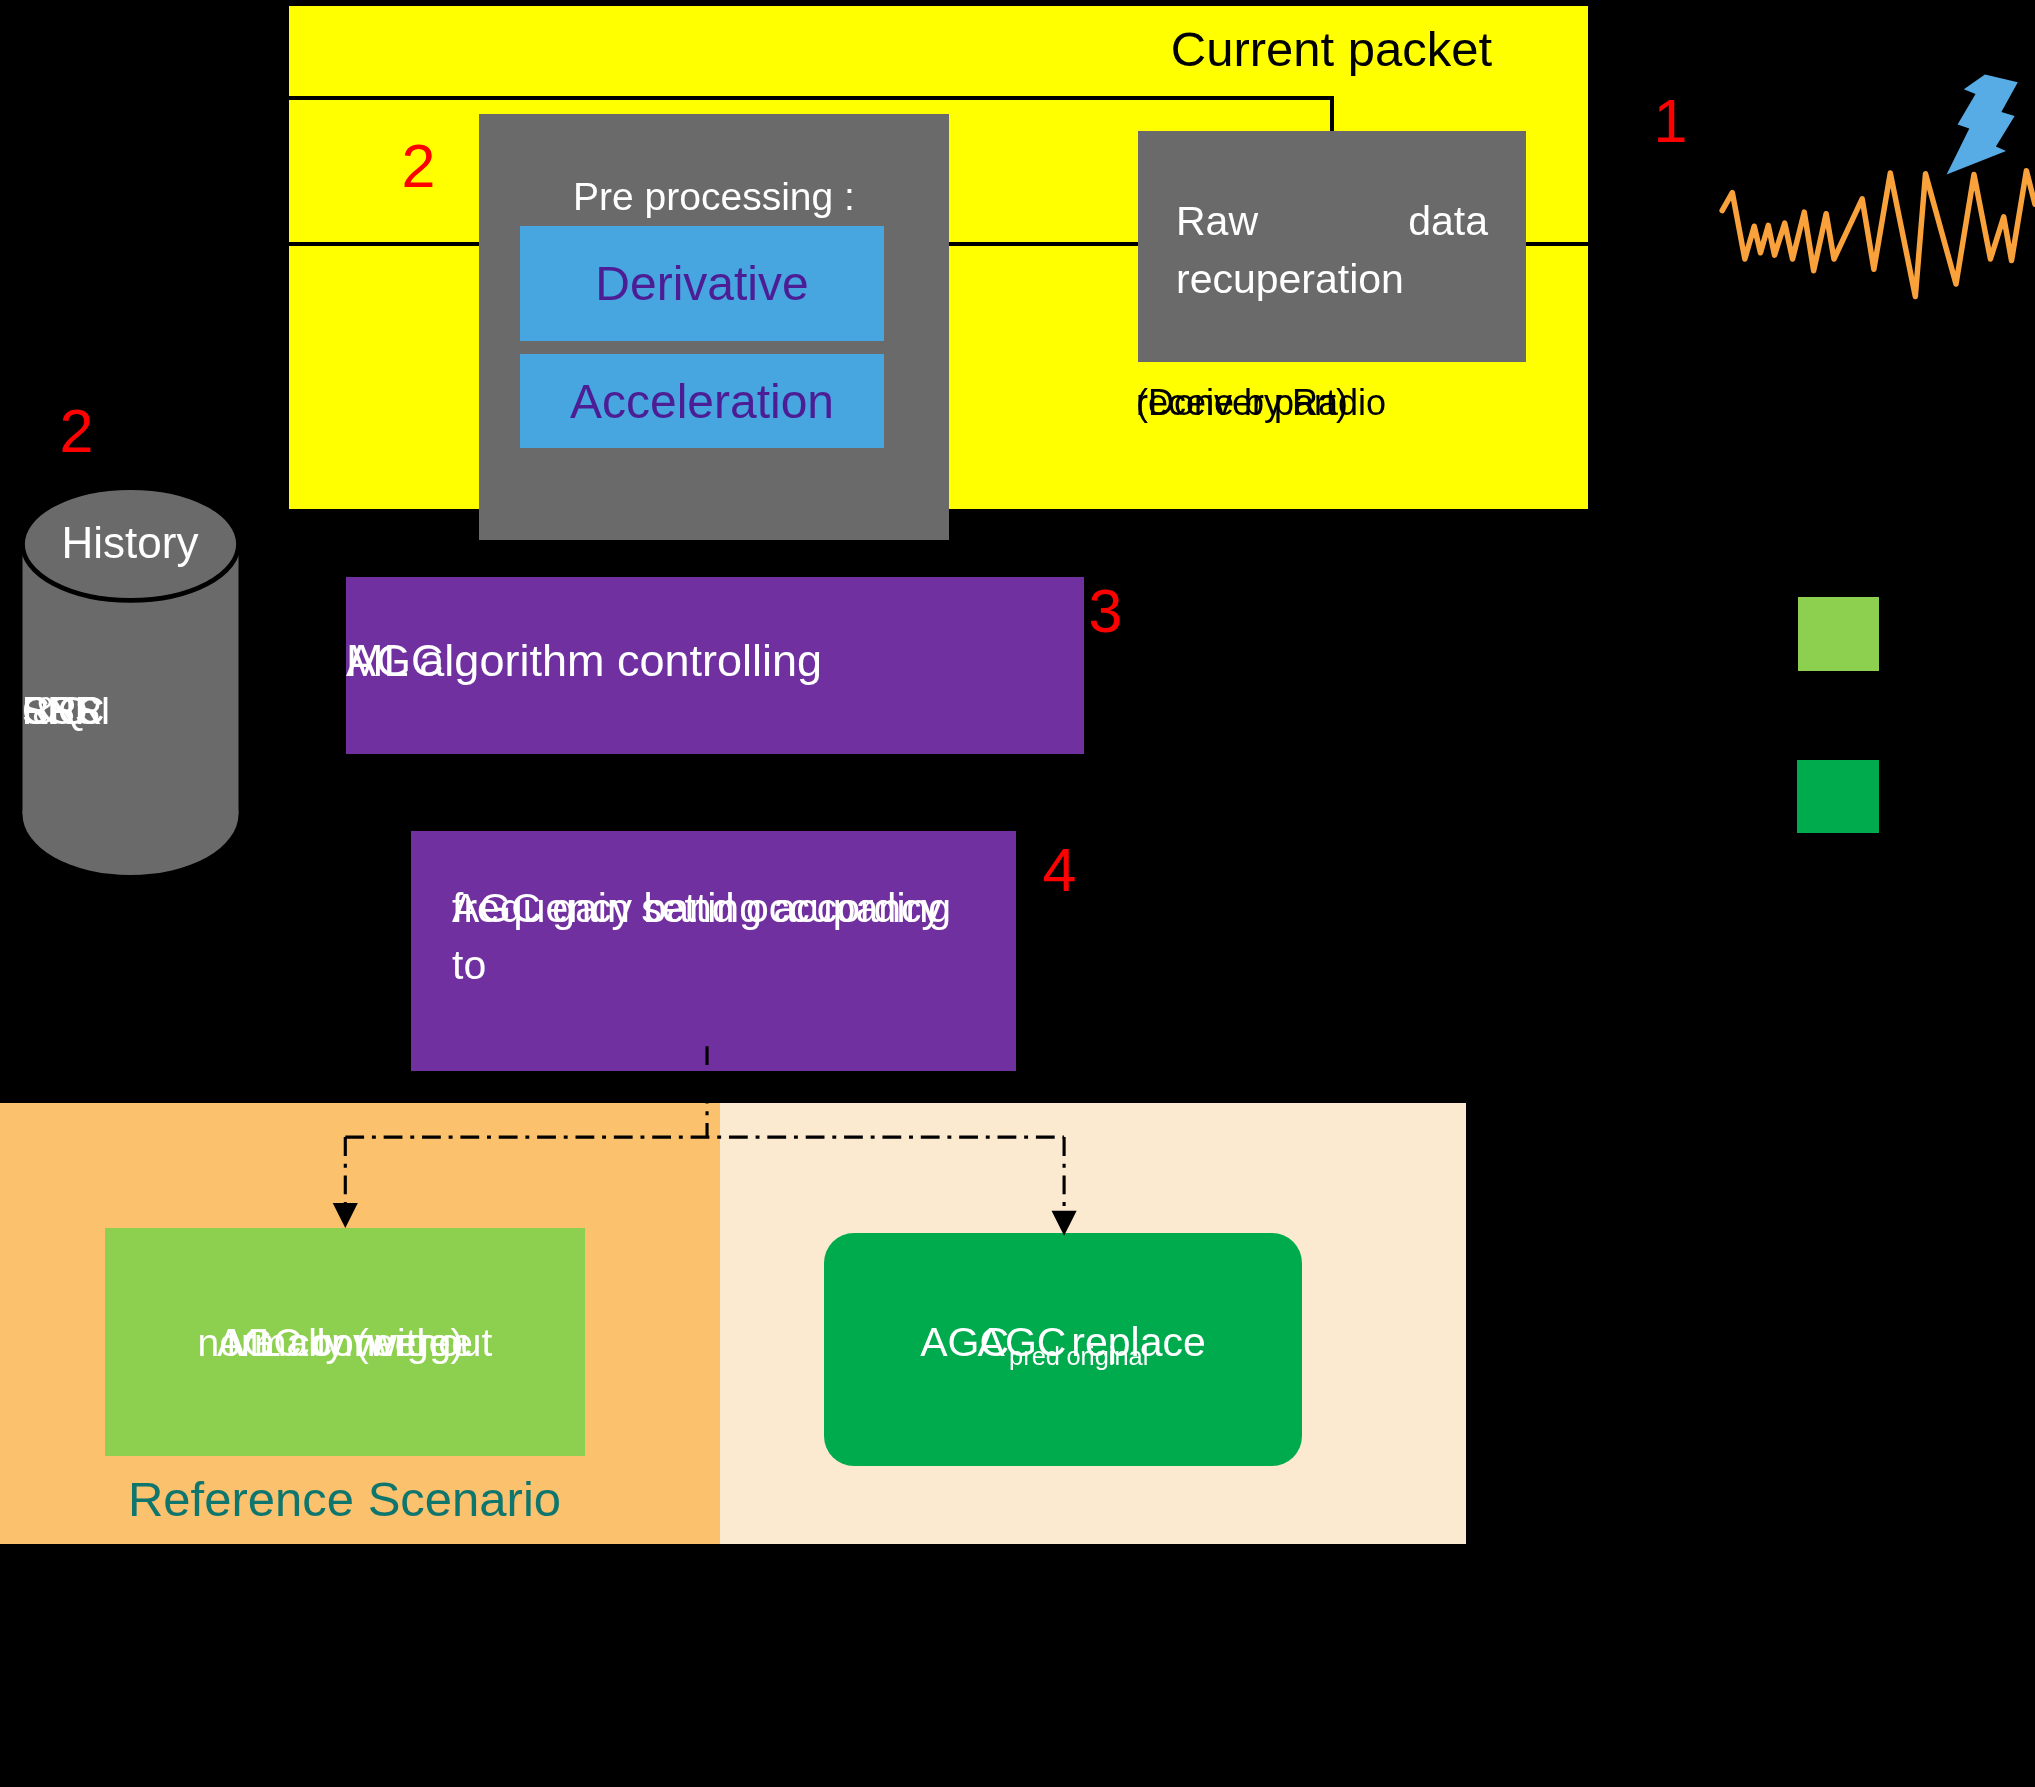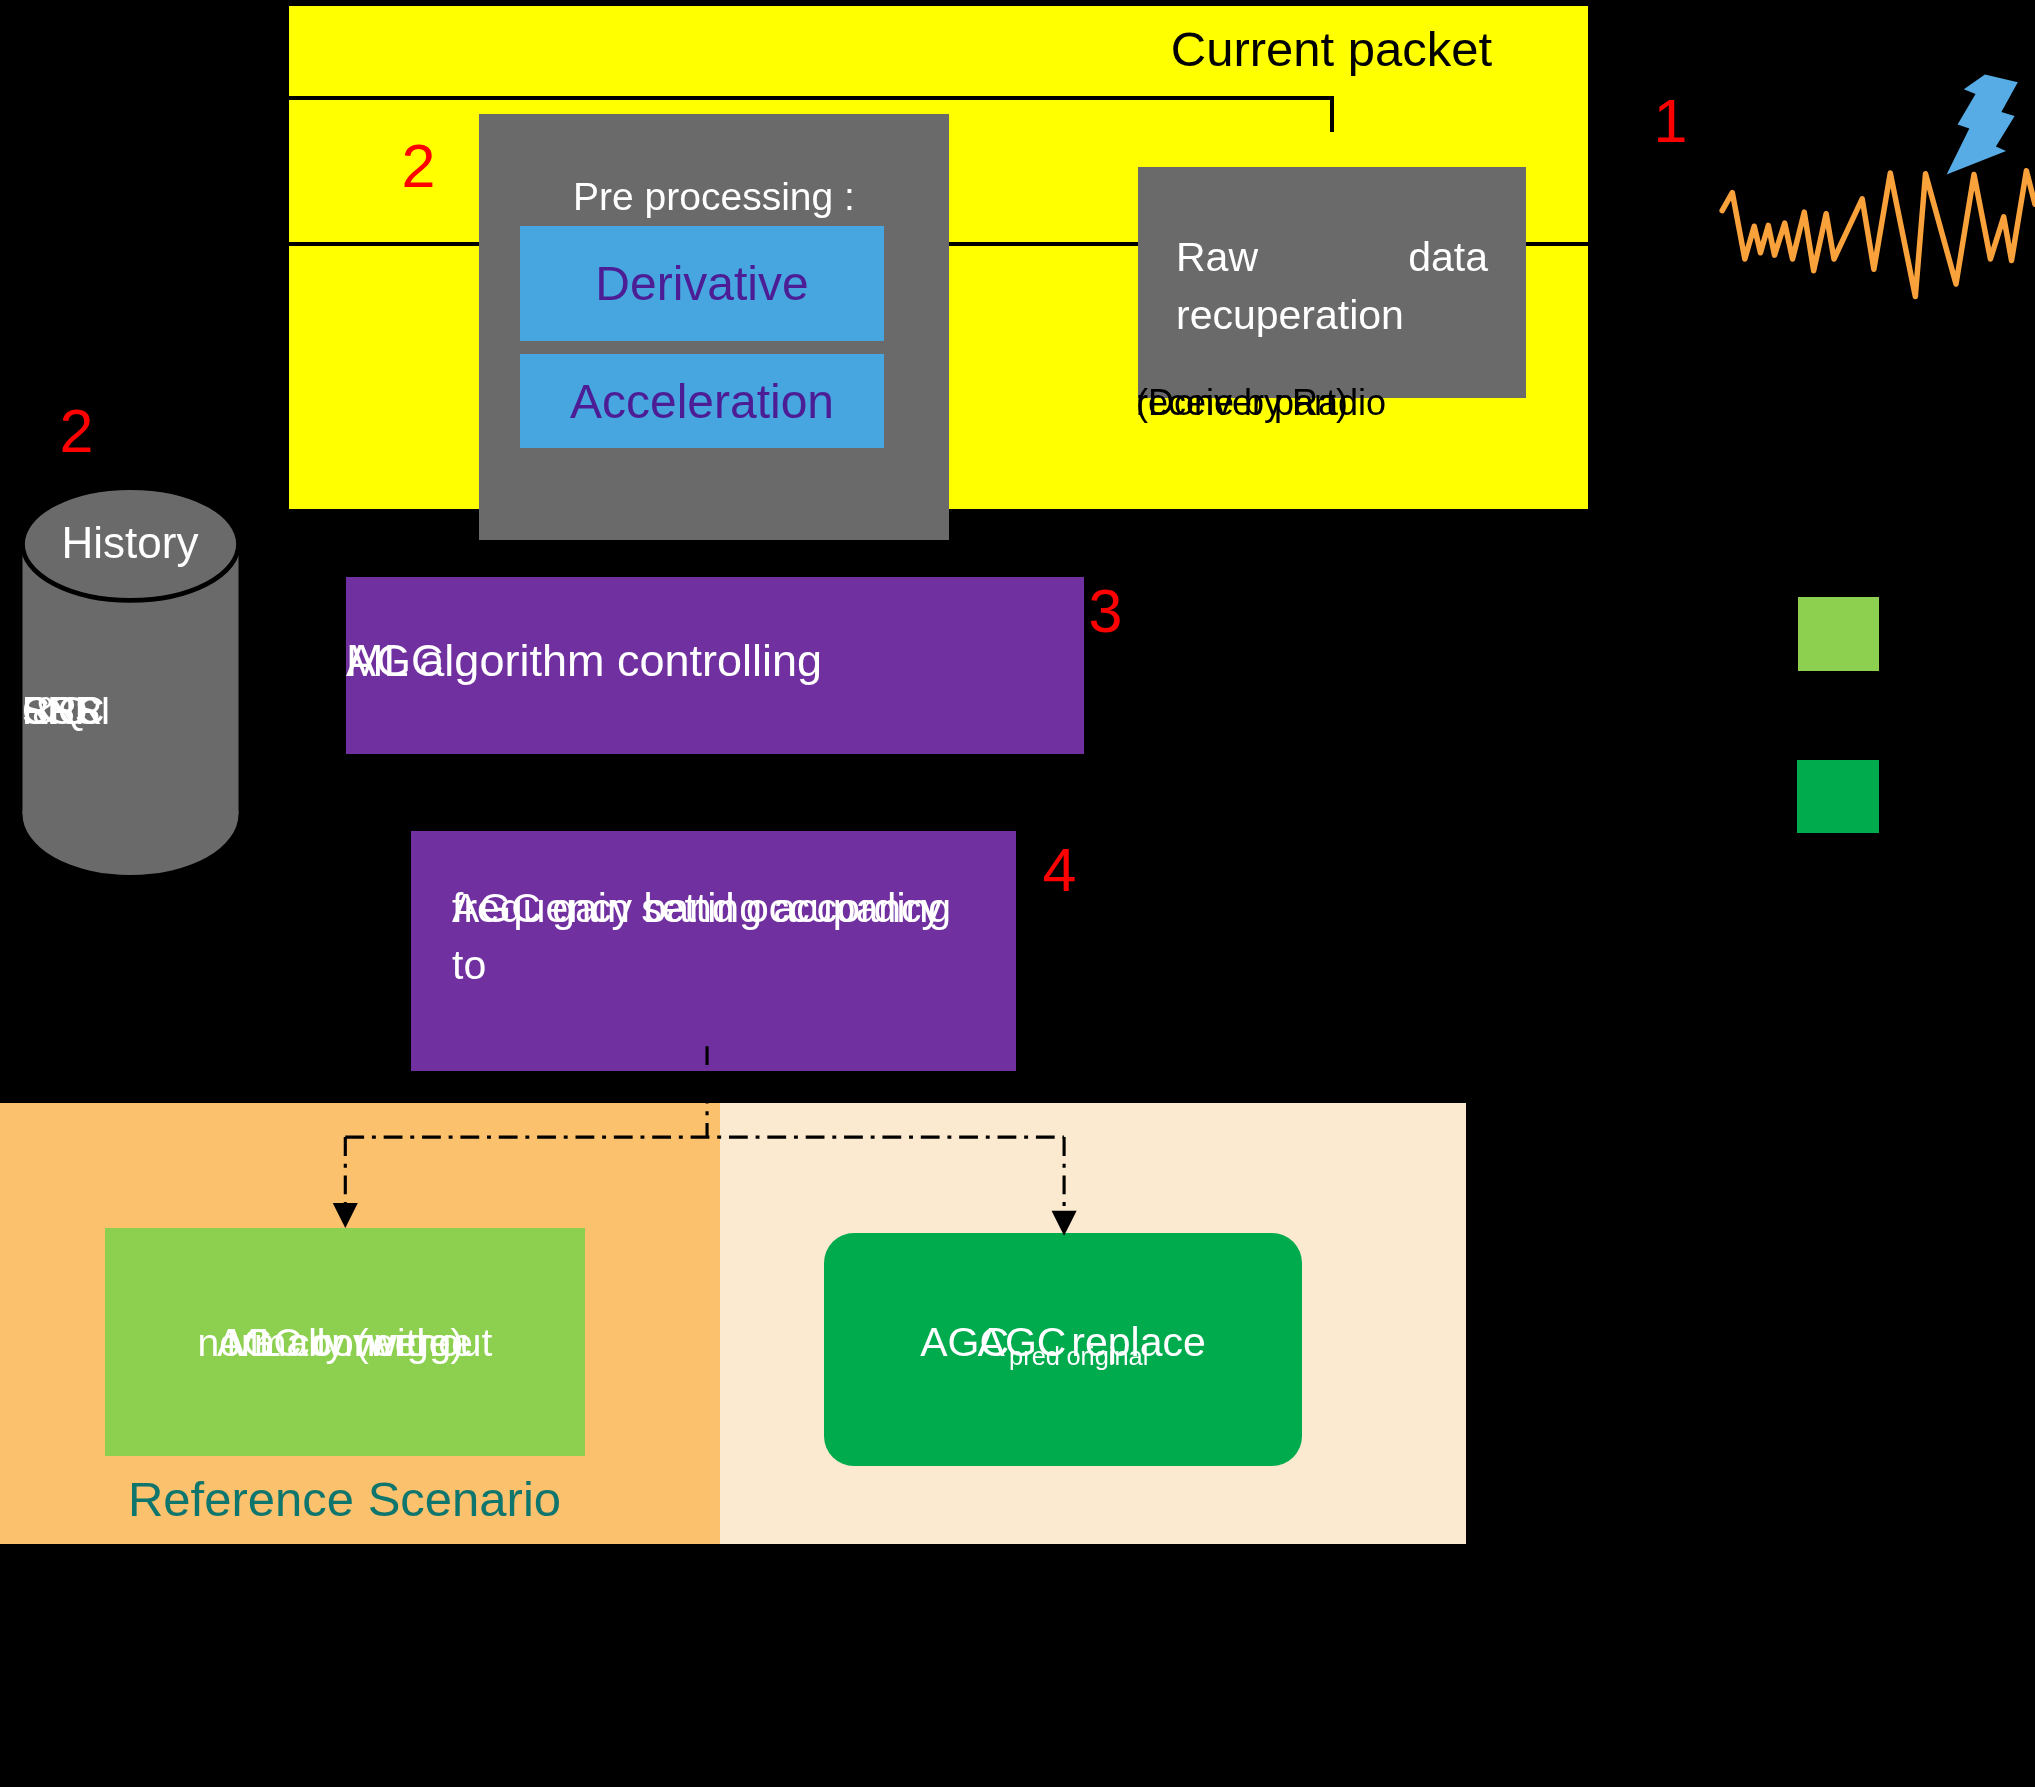--- a/index.html
+++ b/index.html
@@ -18,21 +18,21 @@
   .line-mid{left:289px;top:242px;width:1299px;height:3.9px;}
   .pre-drop{left:710px;top:470px;width:3.9px;height:39px;}
 
   .pre-box{left:479px;top:114px;width:470px;height:426px;background:var(--gray);}
   .pre-title{left:0;right:0;top:61px;text-align:center;font-size:39px;color:#fff;}
   .blue-chip{left:41px;width:364px;background:var(--blue);color:#4c1d95;font-size:48px;
              display:flex;align-items:center;justify-content:center;}
   .chip-derivative{top:112px;height:115px;}
   .chip-acceleration{top:240px;height:94px;}
 
-  .raw-box{left:1138px;top:131px;width:388px;height:231px;background:var(--gray);color:#fff;font-size:41px;margin-top:36px;}
+  .raw-box{left:1138px;top:131px;width:388px;height:231px;background:var(--gray);color:#fff;font-size:41px;}
   .raw-line1{left:38px;right:38px;top:67px;display:flex;justify-content:space-between;}
   .raw-line2{left:38px;top:125px;}
 
   .radio-note{left:1136px;top:377px;width:392px;text-align:center;font-size:36px;
               line-height:52px;color:#000;}
 
   .num{color:var(--red);font-size:61px;line-height:1;width:47px;text-align:center;}
   .num-wave{left:1647px;top:91px;}
   .num-pre{left:395px;top:136px;}
   .num-hist{left:53px;top:401px;}

